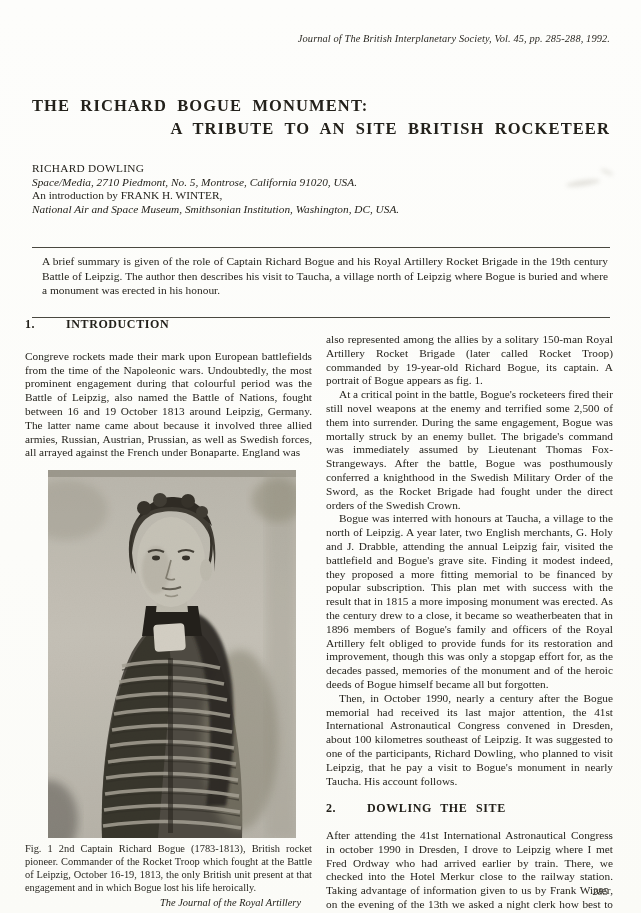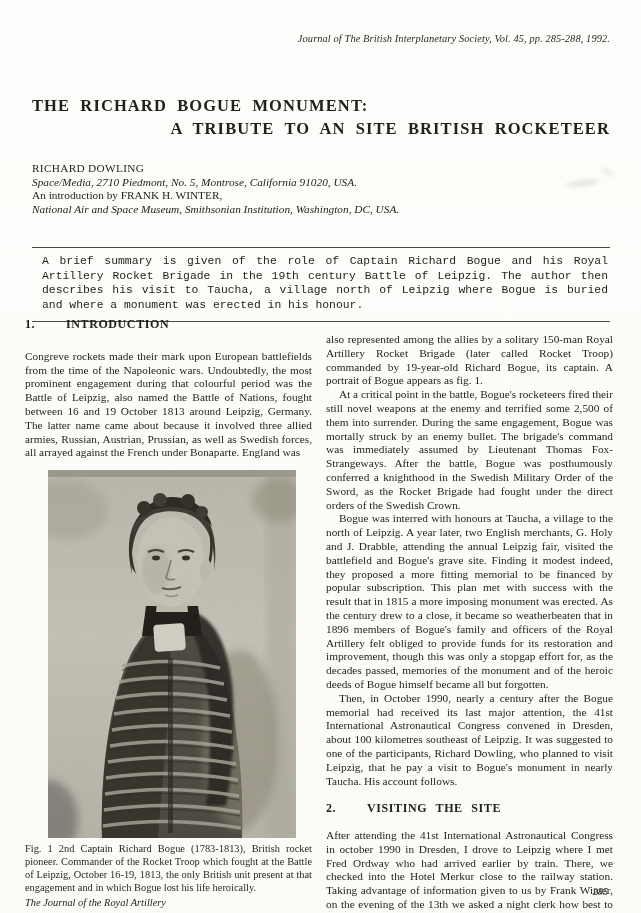--- a/index.html
+++ b/index.html
@@ -26,21 +26,21 @@
   .title-l2{
     font-weight:bold;font-size:16.5px;letter-spacing:1.1px;word-spacing:5px;color:#23211b;
     text-align:right;margin-top:3px;
   }
   .author-block{position:absolute;left:32px;top:162px;width:578px;font-size:11.3px;line-height:13.6px;}
   .author-name{letter-spacing:0.3px;}
   .affil{font-style:italic;}
   .abstract-box{
     position:absolute;left:32px;top:247px;width:578px;
     border-top:1px solid #4a4840;border-bottom:1px solid #4a4840;
-    padding:6px 2px 9px 10px;box-sizing:border-box;font-family:Liberation Mono, monospace;
+    padding:6px 2px 19px 10px;box-sizing:border-box;
   }
   .abstract-text{font-size:11.4px;line-height:14.6px;text-align:justify;color:#26241e;}
   .col{
     position:absolute;width:287px;
     font-size:11.3px;line-height:13.8px;text-align:justify;color:#26241e;
   }
   .col-left{left:25px;top:318px;}
   .col-right{left:326px;top:333px;}
   .section-heading{
     font-weight:bold;font-size:12px;letter-spacing:0.6px;word-spacing:5px;
@@ -50,21 +50,21 @@
   .para{margin:0;}
   .para-indent{text-indent:13px;}
   .col-left .para-first{margin-top:18px;}
   .heading-gap{margin-top:14px;margin-bottom:13px;}
   .figure-wrap{margin:10px 0 5px 23px;width:248px;height:368px;}
   .figure-wrap svg{display:block;}
   .fig-caption{
     font-size:10.4px;line-height:12.9px;text-align:justify;color:#2a2822;margin-top:4px;
   }
   .fig-credit{
-    font-style:italic;font-size:10.4px;text-align:left;padding-right:11px;margin-top:1px;
+    font-style:italic;font-size:10.4px;text-align:right;padding-right:11px;margin-top:1px;
   }
   .page-number{
     position:absolute;right:33px;bottom:16px;font-style:italic;font-size:10.2px;color:#35332c;font-family:Liberation Serif, serif;
   }
   .pencil-smudge{
     position:absolute;background:#b9b5aa;border-radius:50%;
     filter:blur(2px);
   }
   .smudge-1{top:180px;left:566px;width:34px;height:6px;opacity:0.35;transform:rotate(-8deg);}
   .smudge-2{top:170px;left:600px;width:14px;height:4px;opacity:0.3;transform:rotate(24deg);}
@@ -197,21 +197,21 @@
     <div class="fig-credit">The Journal of the Royal Artillery</div>
   </div>
 
   <div class="col col-right">
     <p class="para">also represented among the allies by a solitary 150-man Royal Artillery Rocket Brigade (later called Rocket Troop) commanded by 19-year-old Richard Bogue, its captain. A portrait of Bogue appears as fig. 1.</p>
     <p class="para para-indent">At a critical point in the battle, Bogue's rocketeers fired their still novel weapons at the enemy and terrified some 2,500 of them into surrender. During the same engagement, Bogue was mortally struck by an enemy bullet. The brigade's command was immediately assumed by Lieutenant Thomas Fox-Strangeways. After the battle, Bogue was posthumously conferred a knighthood in the Swedish Military Order of the Sword, as the Rocket Brigade had fought under the direct orders of the Swedish Crown.</p>
     <p class="para para-indent">Bogue was interred with honours at Taucha, a village to the north of Leipzig. A year later, two English merchants, G. Holy and J. Drabble, attending the annual Leipzig fair, visited the battlefield and Bogue's grave site. Finding it modest indeed, they proposed a more fitting memorial to be financed by popular subscription. This plan met with success with the result that in 1815 a more imposing monument was erected. As the century drew to a close, it became so weatherbeaten that in 1896 members of Bogue's family and officers of the Royal Artillery felt obliged to provide funds for its restoration and improvement, though this was only a stopgap effort for, as the decades passed, memories of the monument and of the heroic deeds of Bogue himself became all but forgotten.</p>
     <p class="para para-indent">Then, in October 1990, nearly a century after the Bogue memorial had received its last major attention, the 41st International Astronautical Congress convened in Dresden, about 100 kilometres southeast of Leipzig. It was suggested to one of the participants, Richard Dowling, who planned to visit Leipzig, that he pay a visit to Bogue's monument in nearly Taucha. His account follows.</p>
 
     <div class="section-heading heading-gap">
-      <span class="section-num">2.</span><span>VISITING THE SITE</span>
+      <span class="section-num">2.</span><span>DOWLING THE SITE</span>
     </div>
 
     <p class="para">After attending the 41st International Astronautical Congress in october 1990 in Dresden, I drove to Leipzig where I met Fred Ordway who had arrived earlier by train. There, we checked into the Hotel Merkur close to the railway station. Taking advantage of information given to us by Frank Winter, on the evening of the 13th we asked a night clerk how best to reach Taucha. To our surprise and good luck, it turned out that she had grown up there! Not only that but she remembered a monument</p>
   </div>
 
   <div class="page-number">285</div>
 
 </div>
 
 </body></html>

